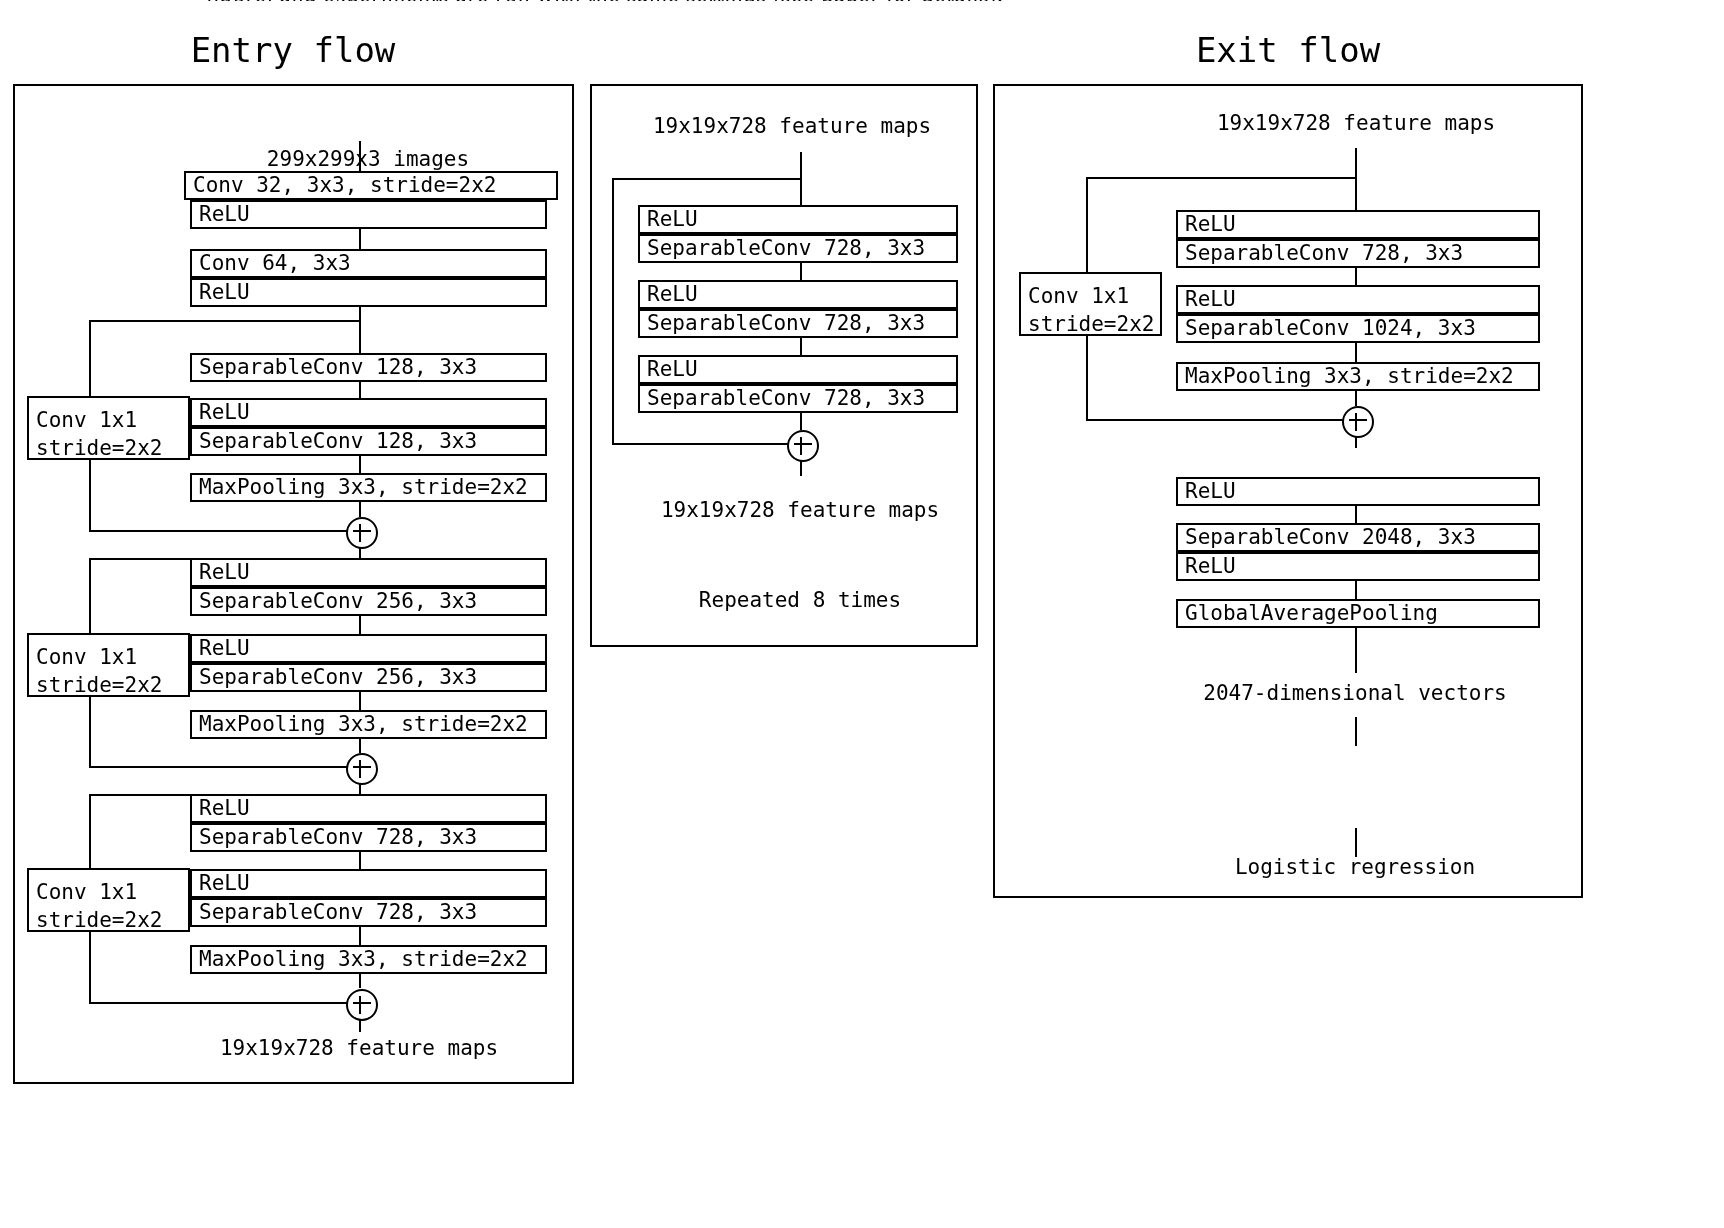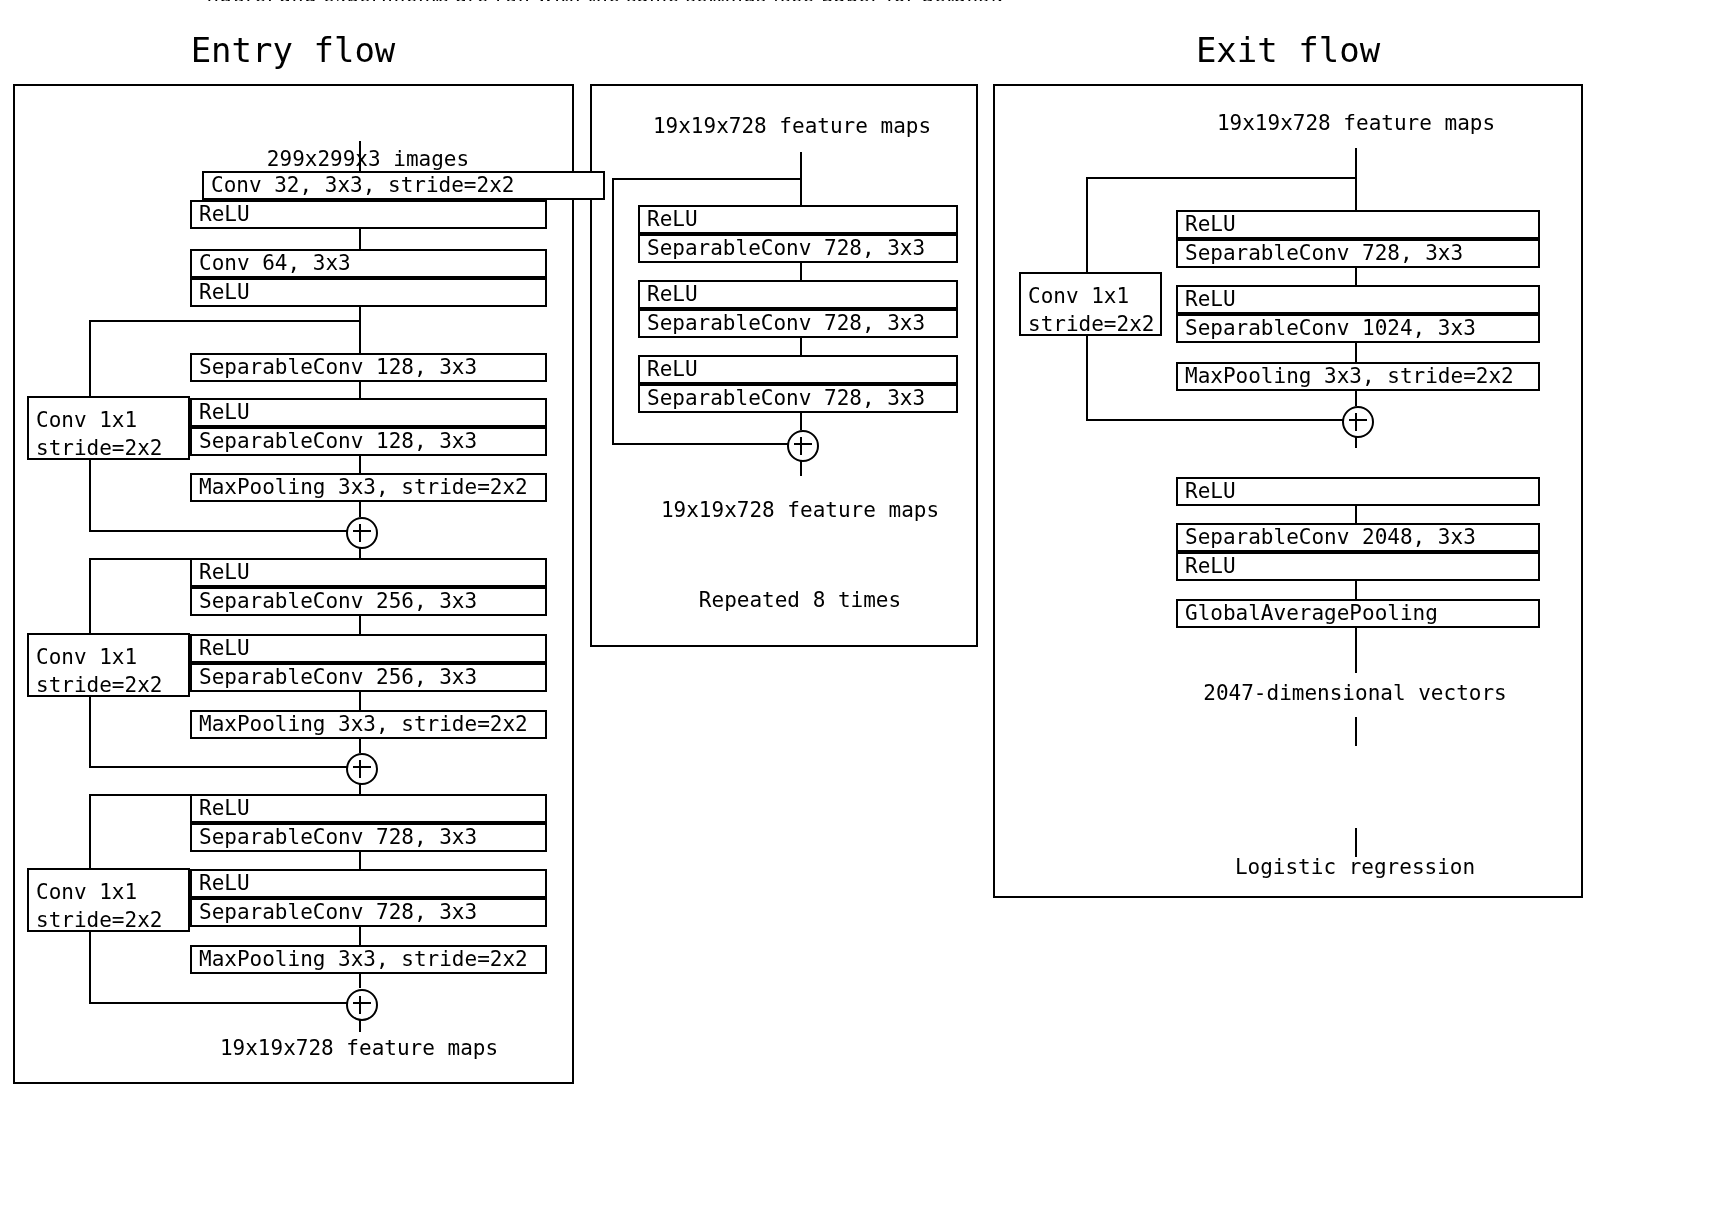--- a/index.html
+++ b/index.html
@@ -137,21 +137,21 @@
   <div class="flow-title" style="left:993px; top:30px; width:590px;">Exit flow</div>
 
   <div class="panel" style="left:13px; top:84px; width:561px; height:1000px;"></div>
   <div class="panel" style="left:590px; top:84px; width:388px; height:563px;"></div>
   <div class="panel" style="left:993px; top:84px; width:590px; height:814px;"></div>
 
   <div class="label" style="left:190px; top:110px; width:356px;margin-top:36px;">299x299x3 images</div>
 
   <div class="vline" style="left:359px; top:141px; height:30px;"></div>
 
-  <div class="box" style="left:202px; top:171px; width:403px; height:29px;">Conv 32, 3x3, stride=2x2</div>
+  <div class="box" style="left:184px; top:171px; width:374px; height:29px;">Conv 32, 3x3, stride=2x2</div>
   <div class="box stacked" style="left:190px; top:200px; width:357px; height:29px;">ReLU</div>
 
   <div class="vline" style="left:359px; top:229px; height:22px;"></div>
 
   <div class="box" style="left:190px; top:249px; width:357px; height:29px;">Conv 64, 3x3</div>
   <div class="box stacked" style="left:190px; top:278px; width:357px; height:29px;">ReLU</div>
 
   <div class="vline" style="left:359px; top:307px; height:48px;"></div>
   <div class="hline" style="left:89px; top:320px; width:272px;"></div>
   <div class="vline" style="left:89px; top:320px; height:210px;"></div>

